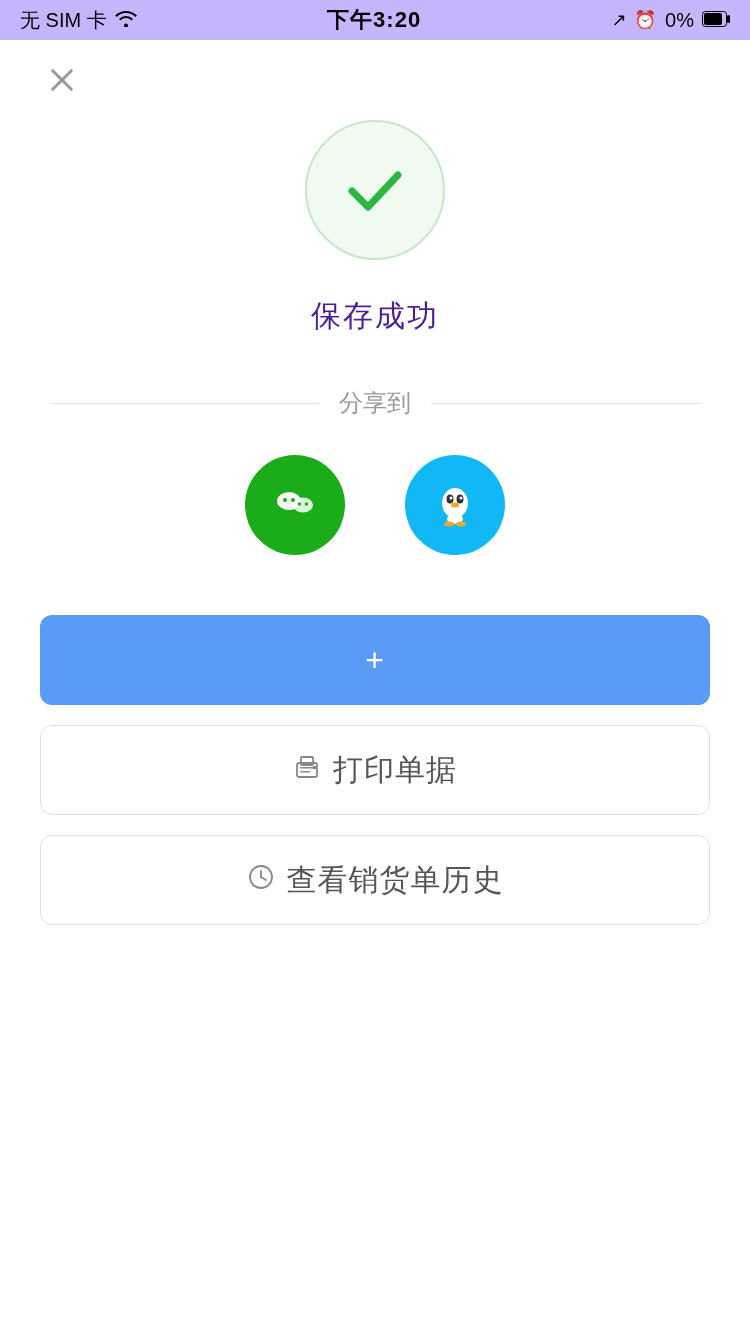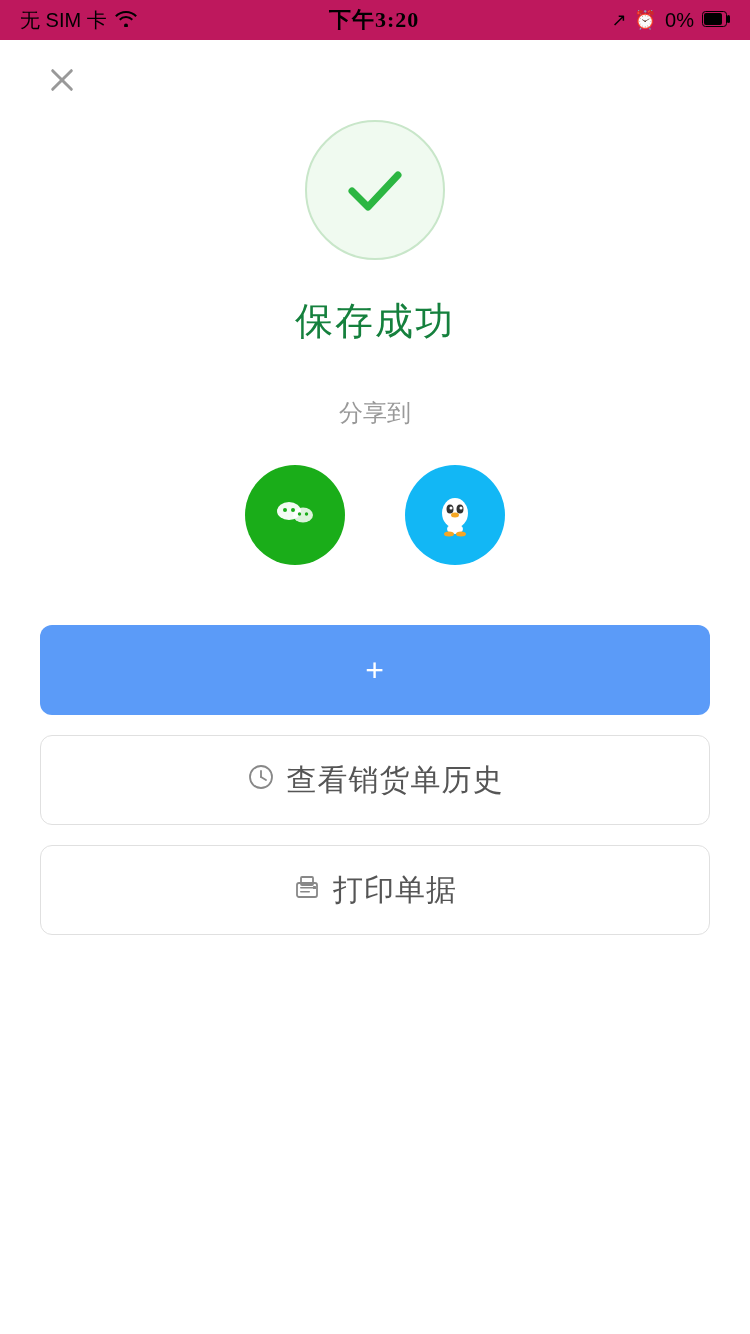--- a/index.html
+++ b/index.html
@@ -9,40 +9,39 @@
       min-height: 1334px;
       background: #ffffff;
       font-family: -apple-system, "PingFang SC", "Helvetica Neue", sans-serif;
       overflow-x: hidden;
     }
 
     
     .status-bar {
       width: 100%;
       height: 40px;
-      background: #be185d;
+      background: #c4b5fd;
       display: flex;
       align-items: center;
       justify-content: space-between;
       padding: 0 20px;
       font-size: 22px;
       font-weight: 500;
       color: #000;
     }
     .status-left {
       display: flex;
       align-items: center;
       gap: 8px;
       font-size: 20px;
     }
     .status-center {
       font-size: 22px;
       font-weight: 600;
       letter-spacing: 1px;
-      font-family: Liberation Serif, serif;
     }
     .status-right {
       display: flex;
       align-items: center;
       gap: 8px;
       font-size: 20px;
     }
 
     
     .close-btn {
@@ -82,35 +81,34 @@
       justify-content: center;
       margin-bottom: 36px;
     }
     .checkmark {
       width: 70px;
       height: 70px;
     }
 
     
     .success-title {
-      font-size: 38px;
+      font-size: 30px;
       font-weight: 400;
-      color: #15803d;
+      color: #4c1d95;
       margin-bottom: 50px;
       letter-spacing: 2px;
     }
 
     
     .divider-section {
       width: 100%;
       display: flex;
       align-items: center;
       padding: 0 50px;
       margin-bottom: 36px;
-      flex-direction: column;
     }
     .divider-line {
       flex: 1;
       height: 1px;
       background: #e0e0e0;
     }
     .divider-text {
       font-size: 24px;
       color: #999999;
       padding: 0 20px;
@@ -261,40 +259,40 @@
         <ellipse cx="22" cy="47" rx="5" ry="2.5" fill="#f5a623"></ellipse>
         <ellipse cx="34" cy="47" rx="5" ry="2.5" fill="#f5a623"></ellipse>
       </svg>
     </div>
   </div>
 
   <div class="buttons-section">
 
     <button class="btn-primary">
       <span style="font-size:32px;color:white;font-weight:300;">+</span>
-    </button>
-
-    <button class="btn-secondary">
-      <span>
-        <svg width="28" height="28" viewBox="0 0 28 28" fill="none">
-          <circle cx="14" cy="14" r="11" stroke="#888" stroke-width="1.8"></circle>
-          <line x1="14" y1="8" x2="14" y2="14" stroke="#888" stroke-width="1.8" stroke-linecap="round"></line>
-          <line x1="14" y1="14" x2="19" y2="17" stroke="#888" stroke-width="1.8" stroke-linecap="round"></line>
-        </svg>
-      </span>
-      <span>查看销货单历史</span>
     </button>
 
     <button class="btn-secondary">
       <span>
         <svg width="28" height="28" viewBox="0 0 28 28" fill="none">
           <rect x="4" y="10" width="20" height="14" rx="2" stroke="#888" stroke-width="1.8"></rect>
           <rect x="7" y="14" width="14" height="1.5" rx="0.75" fill="#888"></rect>
           <rect x="7" y="18" width="10" height="1.5" rx="0.75" fill="#888"></rect>
           <rect x="8" y="4" width="12" height="8" rx="1" stroke="#888" stroke-width="1.8"></rect>
           <rect x="20" y="13" width="3" height="3" rx="0.5" fill="#888"></rect>
         </svg>
       </span>
       <span>打印单据</span>
     </button>
+
+    <button class="btn-secondary">
+      <span>
+        <svg width="28" height="28" viewBox="0 0 28 28" fill="none">
+          <circle cx="14" cy="14" r="11" stroke="#888" stroke-width="1.8"></circle>
+          <line x1="14" y1="8" x2="14" y2="14" stroke="#888" stroke-width="1.8" stroke-linecap="round"></line>
+          <line x1="14" y1="14" x2="19" y2="17" stroke="#888" stroke-width="1.8" stroke-linecap="round"></line>
+        </svg>
+      </span>
+      <span>查看销货单历史</span>
+    </button>
   </div>
 
 </div>
 
 </body></html>

